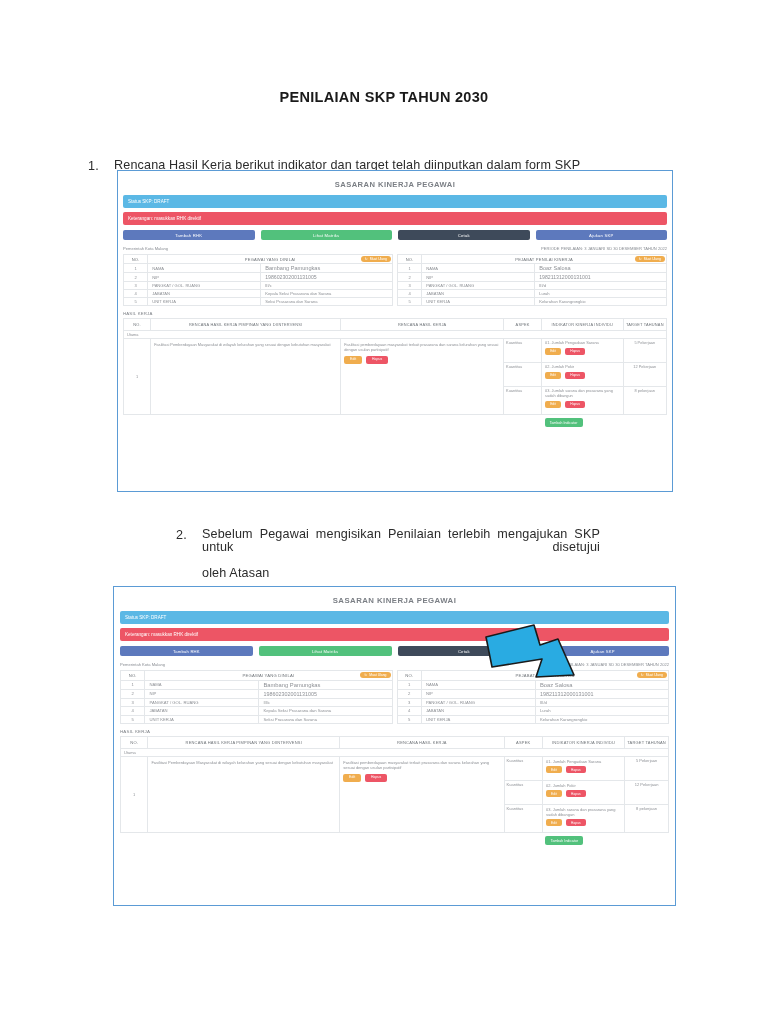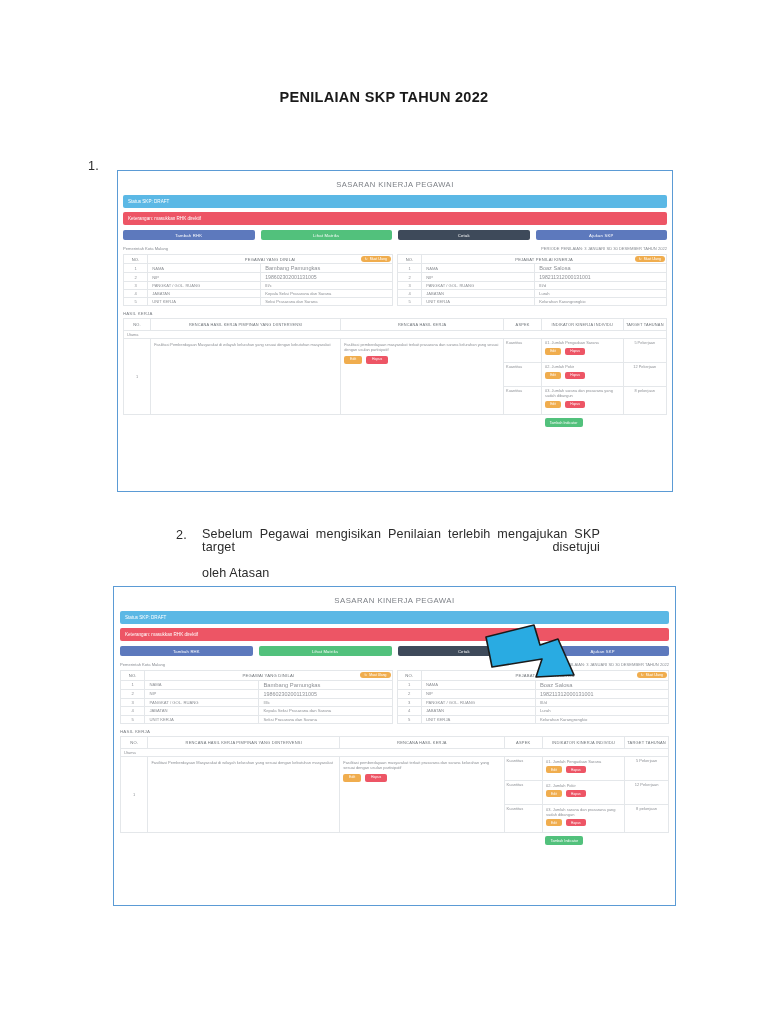--- a/index.html
+++ b/index.html
@@ -51,21 +51,21 @@
     border: 1px solid #5b9bd5;
     background: #ffffff;
     overflow: hidden;
   }
   .shot-inner { padding: 5px 5px 6px 5px; }
 
   .app-title {
     text-align: center;
     color: #7b7f85;
     letter-spacing: .45px;
-    font-weight: 400;
+    font-weight: 700;
   }
 
   .alert {
     color: #ffffff;
     border-radius: 2px;
     display: flex;
     align-items: center;
   }
   .alert-info { background: #5bb8e5; }
   .alert-danger { background: #ed5565; }
@@ -153,24 +153,27 @@
   .ind-cell { line-height: 1.25; }
 
   
   .arrow-anno { position: absolute; pointer-events: none; }
 </style>
 </head>
 <body>
 
 <div class="page">
 
-  <h1 class="doc-title">PENILAIAN SKP TAHUN 2022</h1>
+  <h1 class="doc-title">PENILAIAN SKP TAHUN 2030</h1>
 
   <div class="list-item" id="item1">
     <div class="li-num">1.</div>
+    <div class="li-body">
+      <div class="li-line">Rencana Hasil Kerja berikut indikator dan target telah diinputkan dalam form SKP</div>
+    </div>
   </div>
 
   <div class="shot" id="shot1" style="position:absolute; left:117px; top:170px; width:556px; height:322px;">
     <div class="shot-inner" style="padding:4px 5px 5px 5px;">
 
       <div class="app-title" style="font-size:7.6px; padding:5px 0 6px;">SASARAN KINERJA PEGAWAI</div>
 
       <div class="alert alert-info" style="height:13px; font-size:4.6px; padding:0 5px; margin-bottom:4px;">
         <span>Status SKP: DRAFT</span>
       </div>
@@ -360,21 +363,21 @@
           <td style="border:none;"></td>
         </tr>
       </tbody>
         </table>
     </div>
   </div>
 
   <div class="list-item" id="item2" style="position:absolute; left:0; top:508px; width:768px;">
     <div class="li-num" style="margin-left:88px;">2.</div>
     <div class="li-body" style="padding-right:84px;">
-      <div class="li-line just" style="text-align:justify; text-align-last:justify;">Sebelum Pegawai mengisikan Penilaian terlebih mengajukan SKP target disetujui</div>
+      <div class="li-line just" style="text-align:justify; text-align-last:justify;">Sebelum Pegawai mengisikan Penilaian terlebih mengajukan SKP untuk disetujui</div>
       <div class="li-line">oleh Atasan</div>
     </div>
   </div>
 
   <div class="shot" id="shot2" style="position:absolute; left:113px; top:586px; width:563px; height:320px;">
     <div class="shot-inner" style="padding:4px 6px 5px 6px;">
 
       <div class="app-title" style="font-size:7.8px; padding:5px 0 6px;">SASARAN KINERJA PEGAWAI</div>
 
       <div class="alert alert-info" style="height:13px; font-size:4.6px; padding:0 5px; margin-bottom:4px;">

